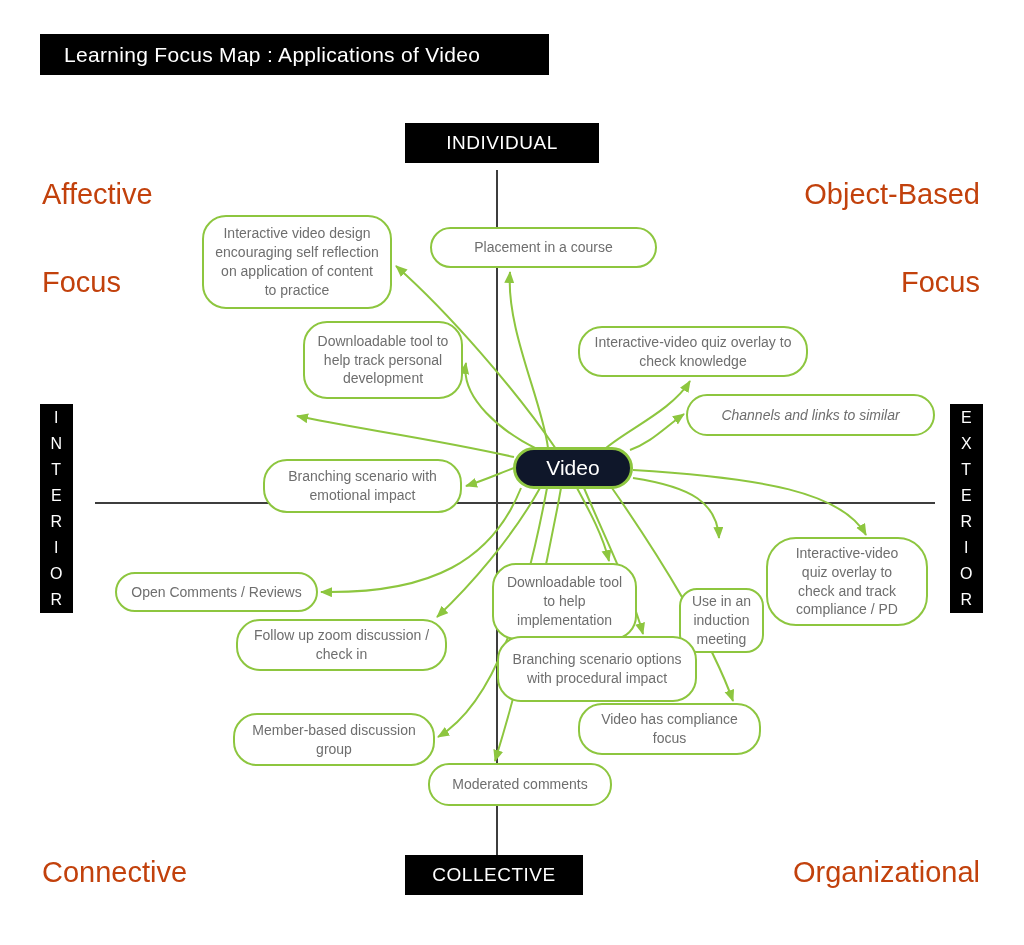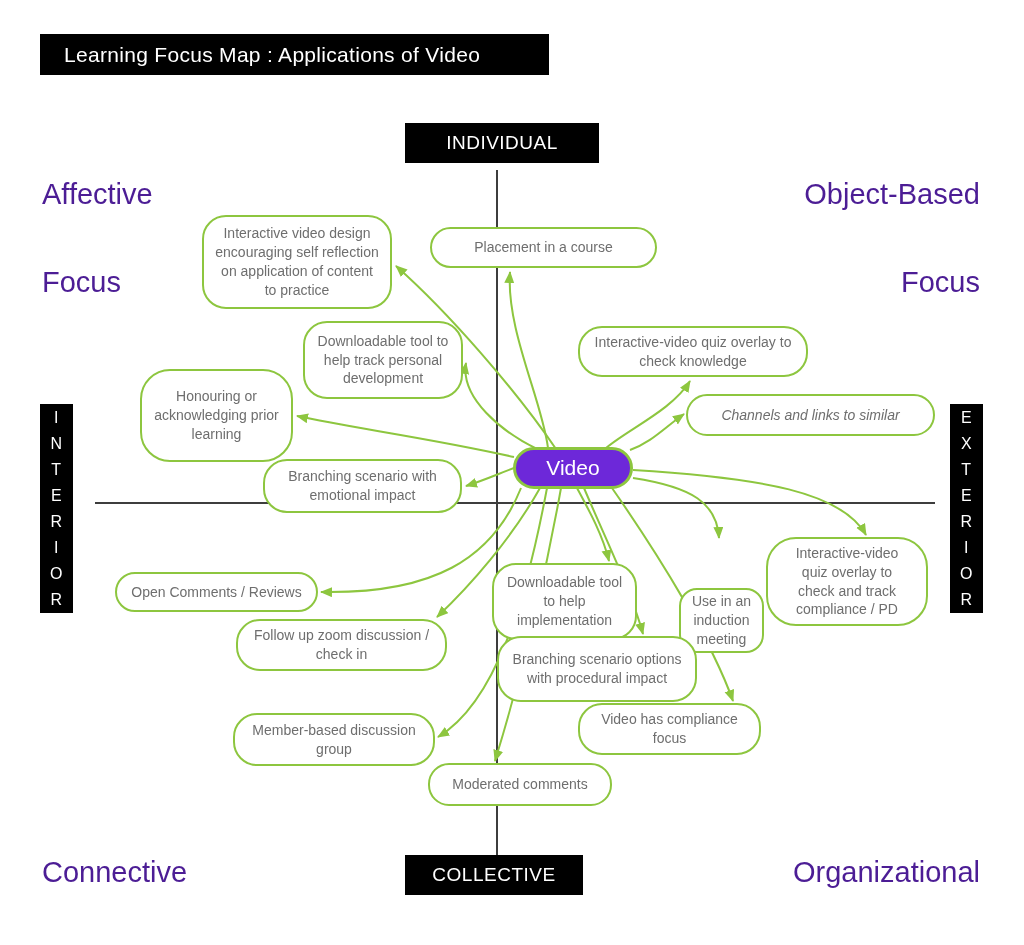--- a/index.html
+++ b/index.html
@@ -32,21 +32,21 @@
   .banner-vertical{
     flex-direction:column;
     font-size:16px;line-height:26px;
     justify-content:center;
   }
   .banner-interior{left:40px;top:404px;width:33px;height:209px;}
   .banner-exterior{left:950px;top:404px;width:33px;height:209px;}
 
   .quad-label{
     position:absolute;
-    color:#4c1d95;
+    color:#c2410c;
     font-size:29px;line-height:44px;
     white-space:pre-line;
   }
   .quad-tl{left:42px;top:128px;text-align:left;}
   .quad-tr{right:44px;top:128px;text-align:right;}
   .quad-bl{left:42px;top:806px;text-align:left;}
   .quad-br{right:44px;top:806px;text-align:right;}
 
   .bubble{
     position:absolute;
@@ -56,21 +56,21 @@
     color:#6e6e6e;
     font-size:14px;line-height:1.35;
     display:flex;align-items:center;justify-content:center;
     text-align:center;
     padding:4px 10px;
     box-sizing:border-box;
   }
   .video-node{
     position:absolute;
     left:513px;top:447px;width:120px;height:42px;
-    background:#6d28d9;
+    background:#0f172a;
     border:3px solid #8dc63f;
     border-radius:22px;
     color:#ffffff;
     font-size:21px;
     display:flex;align-items:center;justify-content:center;
     box-sizing:border-box;
   }
 </style>
 </head>
 <body>
@@ -150,21 +150,20 @@
       <div>R</div>
       <div>I</div>
       <div>O</div>
       <div>R</div>
     </div>
 
   <div class="bubble" style="left:202px;top:215px;width:190px;height:94px;">Interactive video design encouraging self reflection on application of content to practice</div>
   <div class="bubble" style="left:430px;top:227px;width:227px;height:41px;border-radius:21px;">Placement in a course</div>
   <div class="bubble" style="left:303px;top:321px;width:160px;height:78px;text-align:center;">Downloadable tool to help track personal development</div>
   <div class="bubble" style="left:578px;top:326px;width:230px;height:51px;">Interactive-video  quiz overlay to check knowledge</div>
-  <div class="bubble" style="left:140px;top:369px;width:153px;height:93px;border-radius:30px;">Honouring or acknowledging prior learning</div>
   <div class="bubble" style="left:686px;top:394px;width:249px;height:42px;border-radius:21px;font-style:italic;">Channels and links to similar</div>
   <div class="bubble" style="left:263px;top:459px;width:199px;height:54px;">Branching scenario with emotional impact</div>
   <div class="bubble" style="left:115px;top:572px;width:203px;height:40px;border-radius:20px;">Open Comments / Reviews</div>
   <div class="bubble" style="left:236px;top:619px;width:211px;height:52px;">Follow up zoom discussion / check in</div>
   <div class="bubble" style="left:492px;top:563px;width:145px;height:77px;">Downloadable tool to help implementation</div>
   <div class="bubble" style="left:679px;top:540px;width:85px;height:65px;border-radius:18px;margin-top:48px;">Use in an induction meeting</div>
   <div class="bubble" style="left:766px;top:537px;width:162px;height:89px;border-radius:30px;padding:4px 21px;">Interactive-video  quiz overlay to check and track compliance / PD</div>
   <div class="bubble" style="left:497px;top:636px;width:200px;height:66px;">Branching scenario options with procedural impact</div>
   <div class="bubble" style="left:233px;top:713px;width:202px;height:53px;">Member-based discussion group</div>
   <div class="bubble" style="left:578px;top:703px;width:183px;height:52px;">Video has compliance focus</div>

